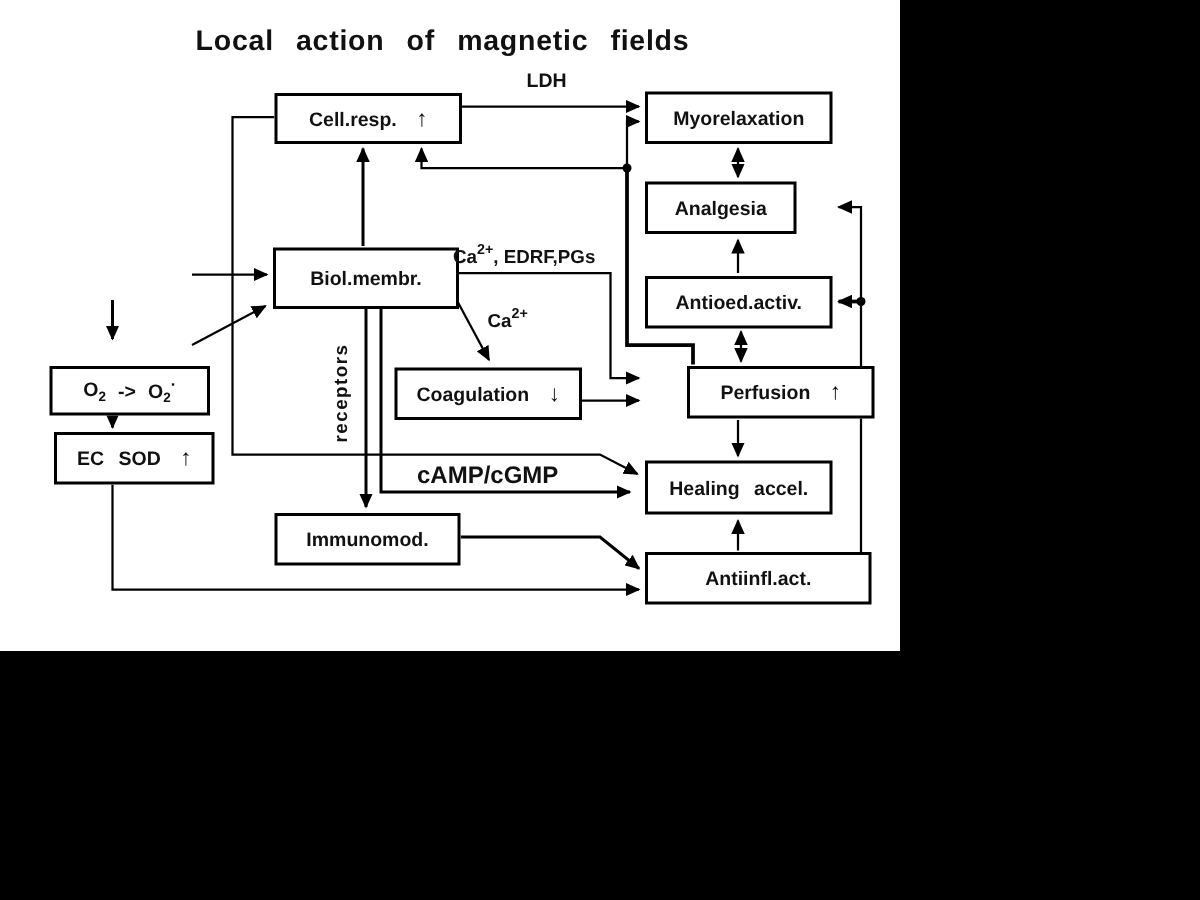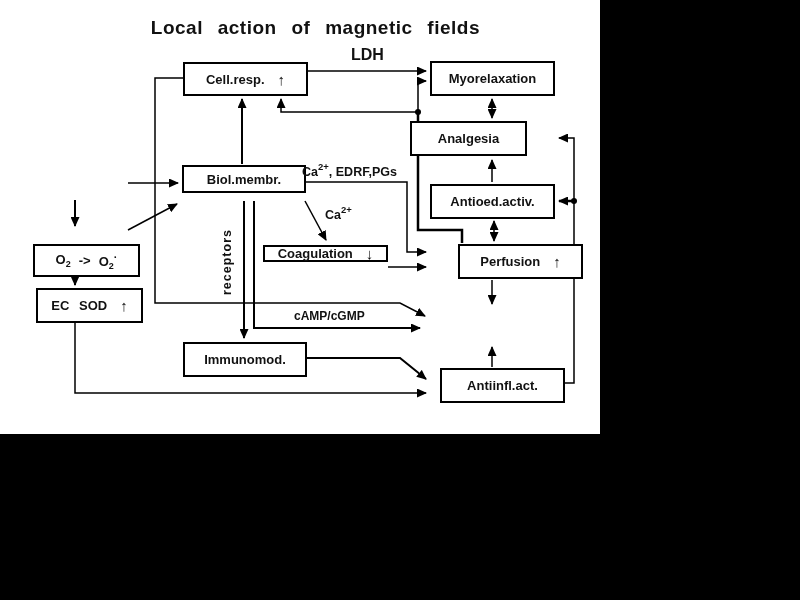--- a/index.html
+++ b/index.html
@@ -5,55 +5,55 @@
   html,body{margin:0;padding:0;}
   body{
     width:800px;height:600px;background:#000;position:relative;overflow:hidden;
     font-family:"Liberation Sans", sans-serif;
   }
   #canvas{
     position:absolute;left:0;top:0;width:600px;height:434px;background:#fff;
   }
   #connector-layer{position:absolute;left:0;top:0;}
   .title{
-    position:absolute;left:110px;top:17px;width:370px;text-align:right;
+    position:absolute;left:110px;top:17px;width:370px;text-align:center;
     font-size:19px;font-weight:bold;color:#111;
     letter-spacing:0.5px;word-spacing:9px;white-space:nowrap;
   }
   .node{
     position:absolute;background:#fff;border:2px solid #000;box-sizing:border-box;
     display:flex;align-items:center;justify-content:center;
     font-size:13px;font-weight:bold;color:#111;white-space:nowrap;
   }
   .node .gi{margin-left:13px;font-size:15px;line-height:1;}
   .node sub{font-size:9px;vertical-align:-3px;font-weight:bold;}
   .node sup{font-size:11px;vertical-align:5px;font-weight:bold;}
   .node .sp{margin:0 8px;}
   .wspace{word-spacing:6px;}
   #n-cellresp{left:183px;top:62px;width:125px;height:34px;align-items:center;}
   #n-myo{left:430px;top:61px;width:125px;height:35px;}
-  #n-analgesia{left:410px;top:121px;width:117px;height:35px;}
+  #n-analgesia{left:430px;top:121px;width:101px;height:35px;}
   #n-elcurrents{left:21px;top:167px;width:107px;height:33px;}
-  #n-biolmembr{left:182px;top:165px;width:124px;height:28px;}
+  #n-biolmembr{left:182px;top:165px;width:124px;height:41px;}
   #n-antioed{left:430px;top:184px;width:125px;height:35px;}
   #n-o2{left:21px;top:244px;width:107px;height:33px;margin-left:12px;}
-  #n-coag{left:263px;top:245px;width:125px;height:17px;}
+  #n-coag{left:263px;top:245px;width:125px;height:35px;}
   #n-perfusion{left:430px;top:244px;width:125px;height:35px;margin-left:28px;}
   #n-ecsod{left:36px;top:288px;width:107px;height:35px;text-align:right;}
   #n-healing{left:430px;top:307px;width:125px;height:36px;}
   #n-immuno{left:183px;top:342px;width:124px;height:35px;text-align:right;}
-  #n-antiinfl{left:440px;top:368px;width:125px;height:35px;}
+  #n-antiinfl{left:430px;top:368px;width:151px;height:35px;}
   .elabel{
     position:absolute;font-size:12.5px;font-weight:bold;color:#111;white-space:nowrap;
   }
   .elabel sup{font-size:9.5px;vertical-align:6px;}
-  #lbl-ldh{left:351px;top:46px;font-size:16px;}
+  #lbl-ldh{left:351px;top:46px;font-size:13px;}
   #lbl-caedrf{left:302px;top:161px;}
   #lbl-ca{left:325px;top:204px;}
-  #lbl-camp{left:294px;top:309px;font-size:12px;}
+  #lbl-camp{left:278px;top:309px;font-size:16px;}
   #lbl-receptors{
     left:220px;top:295px;transform:rotate(-90deg);transform-origin:left top;
     letter-spacing:1px;
   }
 </style>
 </head>
 <body>
 
 <div id="canvas">
 
@@ -131,20 +131,23 @@
   <div class="node" id="n-perfusion">
     <span>Perfusion</span>
     <span class="gi">↑</span>
   </div>
 
   <div class="node wspace" id="n-ecsod">
     <span>EC SOD</span>
     <span class="gi">↑</span>
   </div>
 
+  <div class="node wspace" id="n-healing">
+    <span>Healing accel.</span>
+  </div>
 
   <div class="node" id="n-immuno">
     <span>Immunomod.</span>
   </div>
 
   <div class="node" id="n-antiinfl">
     <span>Antiinfl.act.</span>
   </div>
 
   <div class="elabel" id="lbl-ldh">LDH</div>

